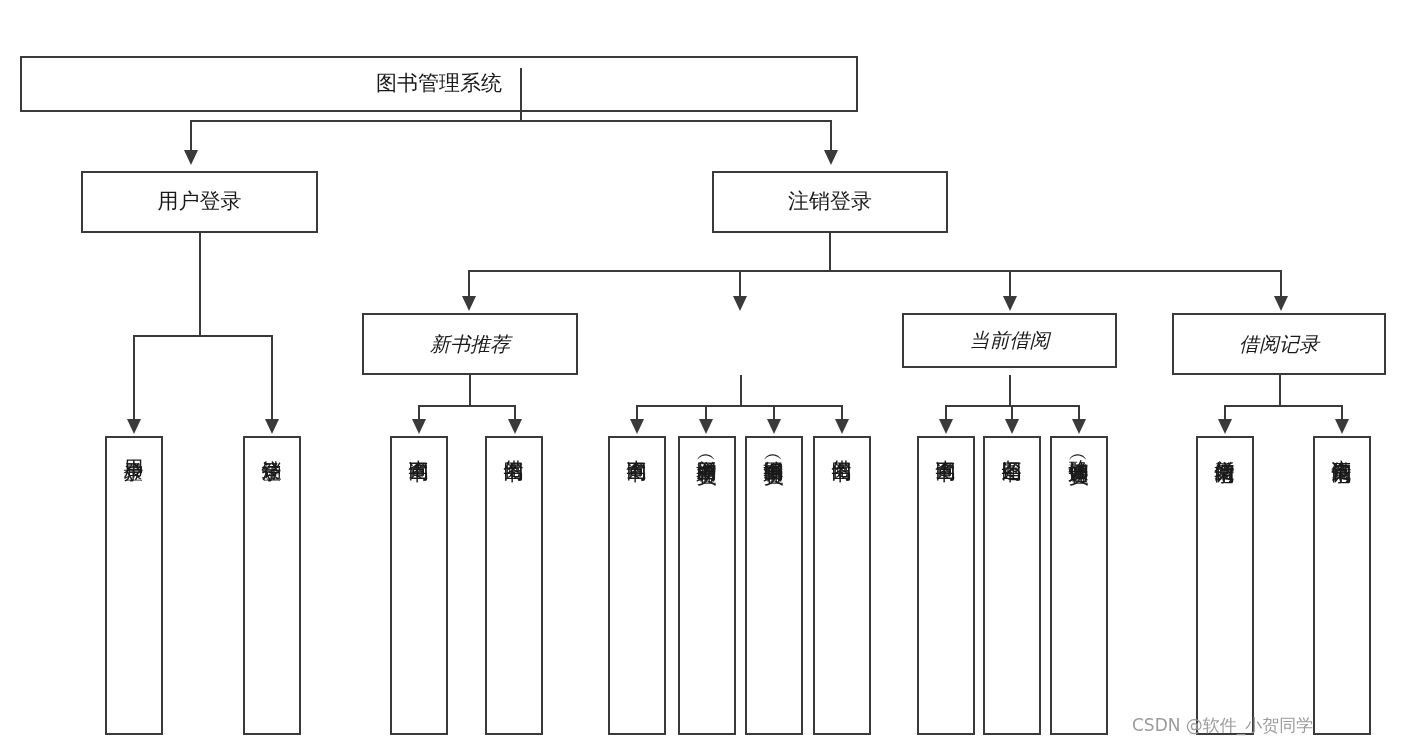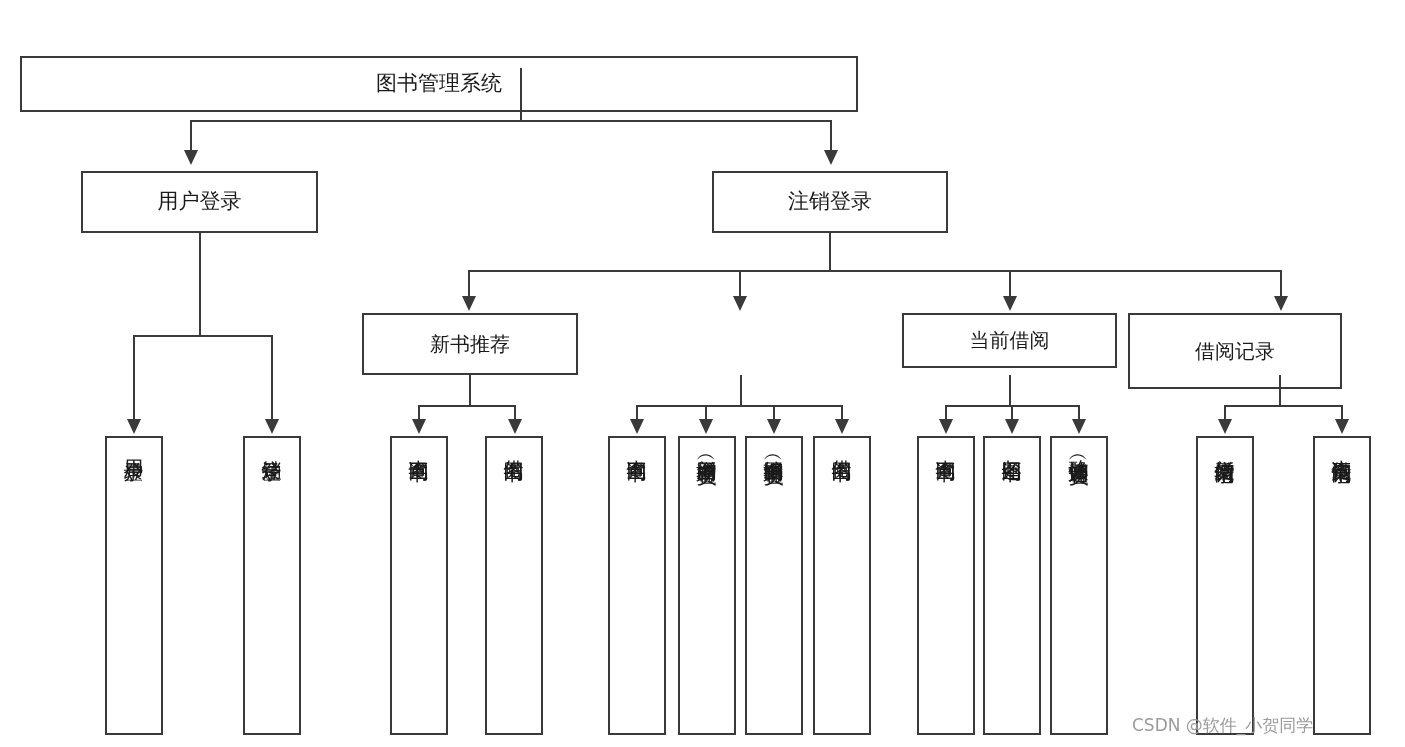--- a/index.html
+++ b/index.html
@@ -32,20 +32,21 @@
     line-height: 1.12;
   }
   .node.root {
     font-size: 21px;
   }
   .node.level1 {
     font-size: 21px;
   }
   .node.level2 {
     font-size: 20px;
+    font-style: italic;
   }
 
   
   .node.leaf {
     font-size: 20px;
     align-items: flex-start;
     justify-content: center;
     padding-top: 6px;
   }
   .node.leaf .vlabel {
@@ -128,21 +129,21 @@
 
   <div class="node level2" style="left:362px; top:313px; width:216px; height:62px;">
     <span>新书推荐</span>
   </div>
 
 
   <div class="node level2" style="left:902px; top:313px; width:215px; height:55px;">
     <span>当前借阅</span>
   </div>
 
-  <div class="node level2" style="left:1128px; top:313px; width:214px; height:76px;">
+  <div class="node level2" style="left:1172px; top:313px; width:214px; height:62px;">
     <span>借阅记录</span>
   </div>
 
   <div class="vline" style="left:469px; top:375px; height:30px;"></div>
   <div class="hline" style="left:418px; top:405px; width:98px;"></div>
   <div class="vline" style="left:418px; top:405px; height:16px;"></div>
   <div class="arrow" style="left:412px; top:419px;"></div>
   <div class="vline" style="left:514px; top:405px; height:16px;"></div>
   <div class="arrow" style="left:508px; top:419px;"></div>
 

